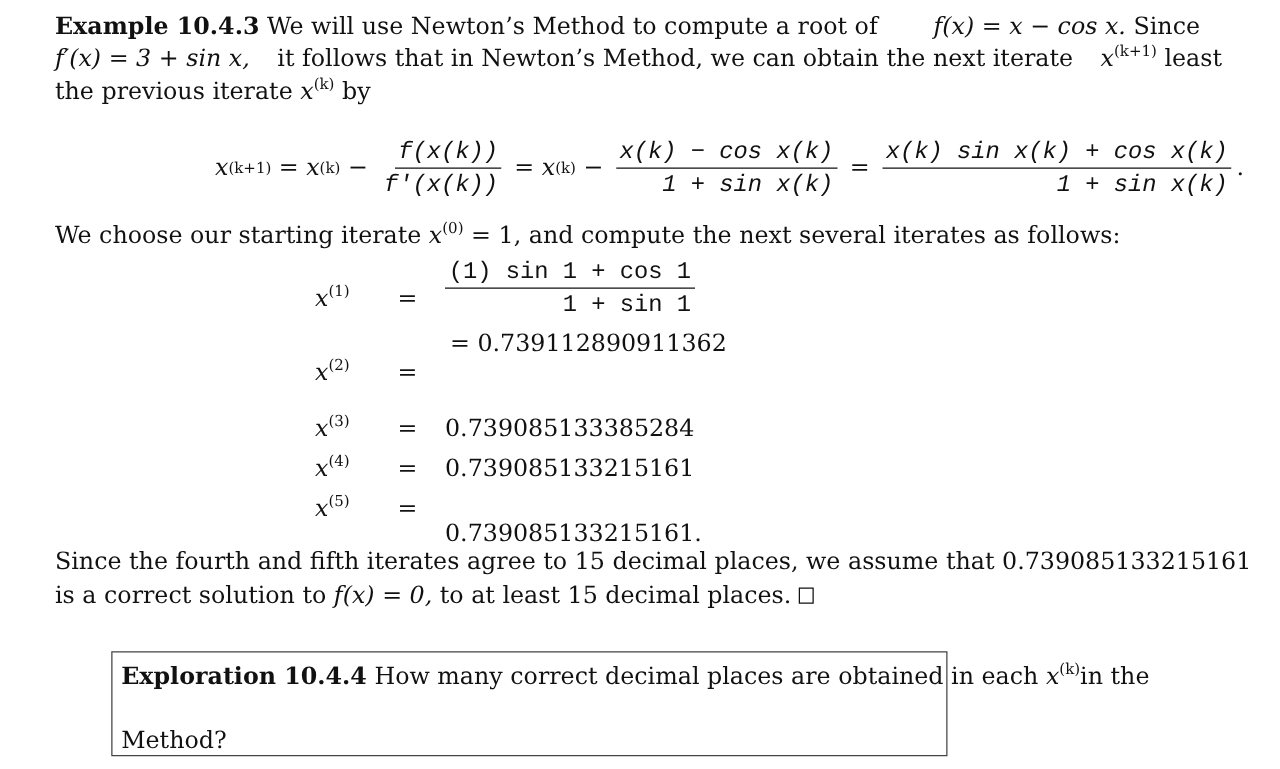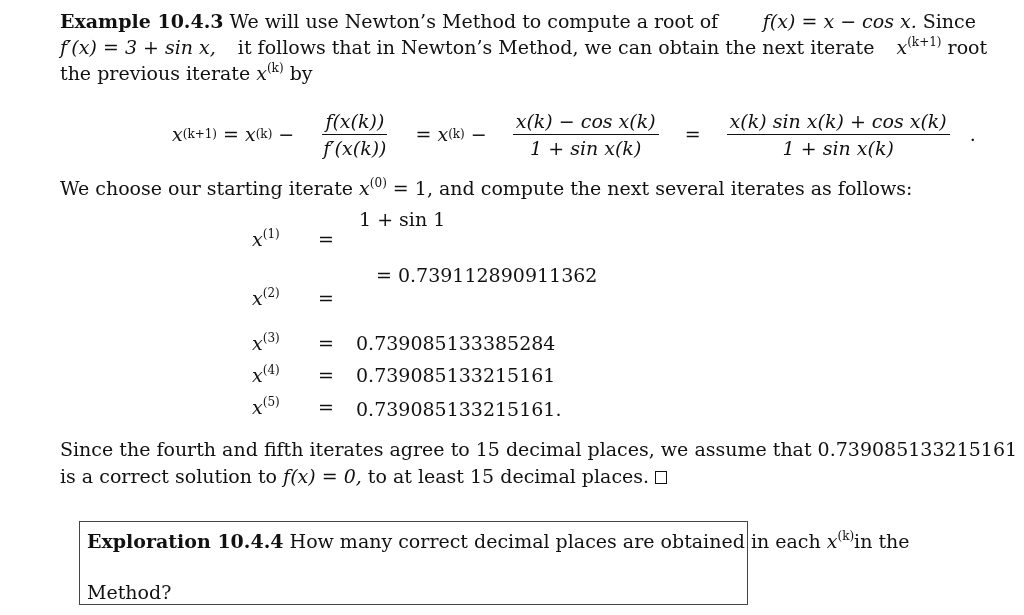--- a/index.html
+++ b/index.html
@@ -1,46 +1,46 @@
 <!DOCTYPE html>
 <html><head>
 <meta charset="utf-8">
 <style>
   html, body { margin:0; padding:0; background:#ffffff; }
   body { width:1024px; height:615px; position:relative; overflow:hidden;
          font-family:"DejaVu Serif","Liberation Serif",serif; color:#111; }
-  .line { position:absolute; left:60px; font-size:19px; white-space:nowrap; line-height:22px;gap:22px; }
+  .line { position:absolute; left:44px; font-size:19px; white-space:nowrap; line-height:22px;gap:22px; }
   .justify { width:916px; display:flex; justify-content:space-between; }
   .m { font-style:italic; }
   sup { font-size:12px; vertical-align:8px; line-height:0; }
   b { font-weight:bold; }
-  .frac { display:inline-flex; flex-direction:column; align-items:center; vertical-align:middle; margin:0 20px; }
+  .frac { display:inline-flex; flex-direction:column; align-items:flex-end; vertical-align:middle; margin:0 4px;font-family:Liberation Mono, monospace; }
   .frac .num { padding:0 3px 2px 3px; border-bottom:1.2px solid #111; line-height:22px; }
   .frac .den { padding:2px 3px 0 3px; line-height:22px; }
   .eq { position:absolute; font-size:19px; white-space:nowrap; display:flex; align-items:center; }
   .eq .op { margin:0 6px; }
   .aligned-lhs { position:absolute; left:252px; width:52px; text-align:left; font-size:19px; }
   .aligned-eq { position:absolute; left:318px; font-size:19px; }
   .aligned-rhs { position:absolute; left:356px; font-size:19px; display:flex; align-items:center; white-space:nowrap; }
-  .box { position:absolute; left:79px; top:521px; width:669px; height:84px; border:1.3px solid #444; box-sizing:border-box; }
+  .box { position:absolute; left:89px; top:521px; width:669px; height:84px; border:1.3px solid #444; box-sizing:border-box; }
   .box .bl { position:absolute; left:7px; font-size:19px; white-space:nowrap; line-height:22px; }
   .qed { display:inline-block; width:10px; height:11px; border:1.2px solid #111; margin-left:6px; vertical-align:-1px; }
 </style>
 </head>
 <body>
 
 <div class="line justify" style="top:10px;">
   <span><b>Example 10.4.3</b> <span>We will use Newton’s Method to compute a root of</span></span>
   <span><span class="m">f(x) = x − cos x.</span> <span>Since</span></span>
 </div>
 
 <div class="line justify" style="top:36px;">
   <span class="m">f′(x) = 3 + sin x,</span>
   <span>it follows that in Newton’s Method, we can obtain the next iterate</span>
-  <span><span class="m">x</span><sup>(k+1)</sup> <span>root</span></span>
+  <span><span class="m">x</span><sup>(k+1)</sup> <span>least</span></span>
 </div>
 
 <div class="line" style="top:62px;">
   <span>the previous iterate</span>
   <span class="m">x</span><sup>(k)</sup>
   <span>by</span>
 </div>
 
 <div class="eq" style="left:172px; top:100px; height:68px;">
   <span class="m">x</span>
@@ -74,20 +74,21 @@
   <span class="m">x</span><sup>(0)</sup>
   <span>= 1,</span>
   <span>and compute the next several iterates as follows:</span>
 </div>
 
 <div>
   <div class="aligned-lhs" style="top:228px;"><span class="m">x</span><sup>(1)</sup></div>
   <div class="aligned-eq" style="top:228px;">=</div>
   <div class="aligned-rhs" style="top:206px;">
     <span class="frac" style="margin-left:0;">
+      <span class="num">(1) sin 1 + cos 1</span>
       <span class="den">1 + sin 1</span>
     </span>
   </div>
 </div>
 
 <div>
   <div class="aligned-lhs" style="top:287px;"><span class="m">x</span><sup>(2)</sup></div>
   <div class="aligned-eq" style="top:287px;">=</div>
   <div class="aligned-rhs" style="top:264px;">
     <span class="frac" style="margin-left:0;">
@@ -108,21 +109,21 @@
   <div class="aligned-lhs" style="top:364px;"><span class="m">x</span><sup>(4)</sup></div>
   <div class="aligned-eq" style="top:364px;">=</div>
   <div class="aligned-rhs" style="top:364px;">
       <span>0.739085133215161</span>
     </div>
 </div>
 
 <div>
   <div class="aligned-lhs" style="top:396px;"><span class="m">x</span><sup>(5)</sup></div>
   <div class="aligned-eq" style="top:396px;">=</div>
-  <div class="aligned-rhs" style="top:398px;justify-content:center;">
+  <div class="aligned-rhs" style="top:416px;justify-content:center;">
       <span>0.739085133215161.</span>
     </div>
 </div>
 
 <div class="line" style="top:438px; width:916px; text-align:justify;">
   <span>Since the fourth and fifth iterates agree to 15 decimal places, we assume that 0.739085133215161</span>
 </div>
 <div class="line" style="top:465px;">
   <span>is a correct solution to</span>
   <span class="m">f(x) = 0,</span>

